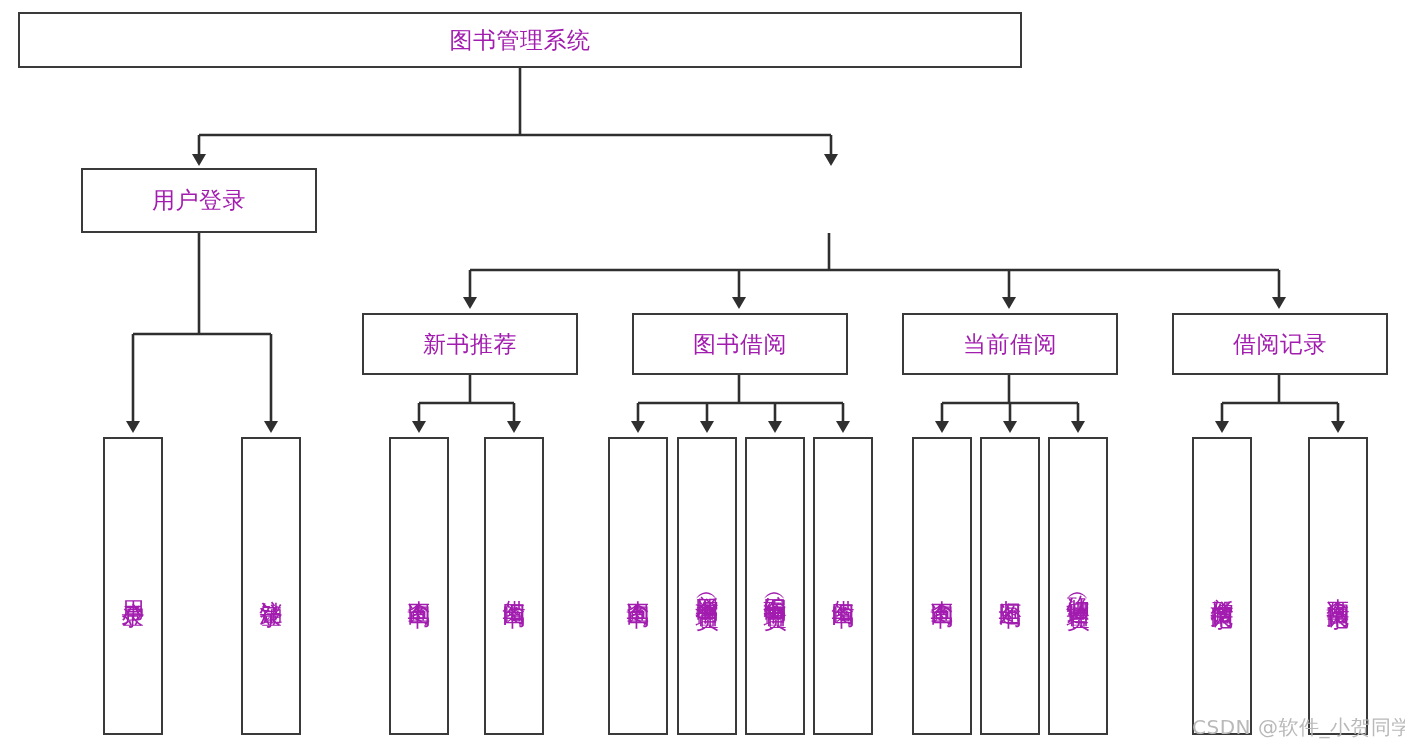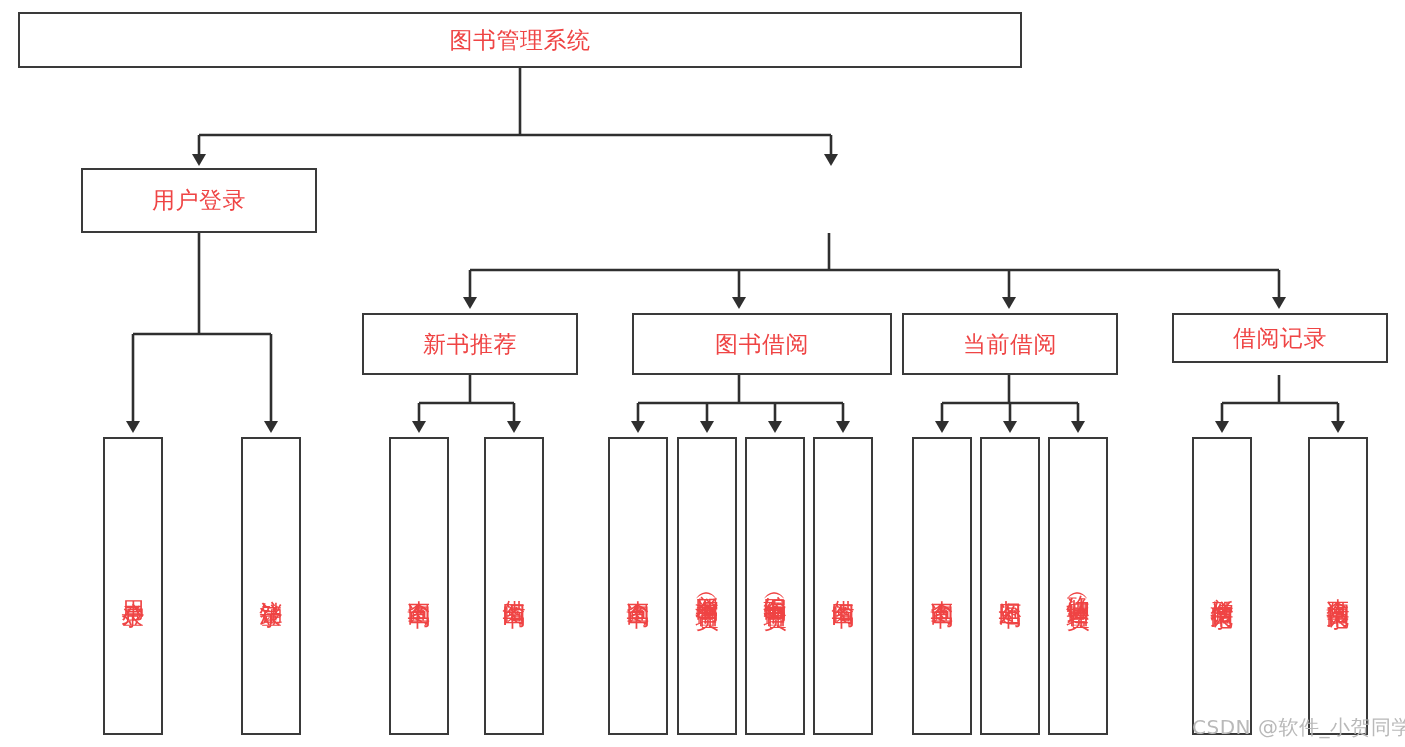--- a/index.html
+++ b/index.html
@@ -23,21 +23,21 @@
     top: 0;
   }
   .node-box {
     position: absolute;
     box-sizing: border-box;
     border: 2.5px solid #3a3a3a;
     background: #ffffff;
     display: flex;
     align-items: center;
     justify-content: center;
-    color: #ef4444;
+    color: #a21caf;
   }
   .node-h {
     font-size: 23px;
     letter-spacing: 0.5px;
     line-height: 1;
     white-space: nowrap;
   }
   .node-v {
     writing-mode: vertical-rl;
     text-orientation: upright;
@@ -117,29 +117,29 @@
 
   <div class="node-box" style="left:81px; top:168px; width:236px; height:65px;">
     <span class="node-h">用户登录</span>
   </div>
 
 
   <div class="node-box" style="left:362px; top:313px; width:216px; height:62px;">
     <span class="node-h">新书推荐</span>
   </div>
 
-  <div class="node-box" style="left:632px; top:313px; width:260px; height:62px;">
+  <div class="node-box" style="left:632px; top:313px; width:216px; height:62px;">
     <span class="node-h">图书借阅</span>
   </div>
 
   <div class="node-box" style="left:902px; top:313px; width:216px; height:62px;text-align:right;">
     <span class="node-h">当前借阅</span>
   </div>
 
-  <div class="node-box" style="left:1172px; top:313px; width:216px; height:50px;">
+  <div class="node-box" style="left:1172px; top:313px; width:216px; height:62px;">
     <span class="node-h">借阅记录</span>
   </div>
 
   <div class="node-box" style="left:103px; top:437px; width:60px; height:298px;">
     <span class="node-v">用户登录</span>
   </div>
 
   <div class="node-box" style="left:241px; top:437px; width:60px; height:298px;">
     <span class="node-v">注销登录</span>
   </div>

